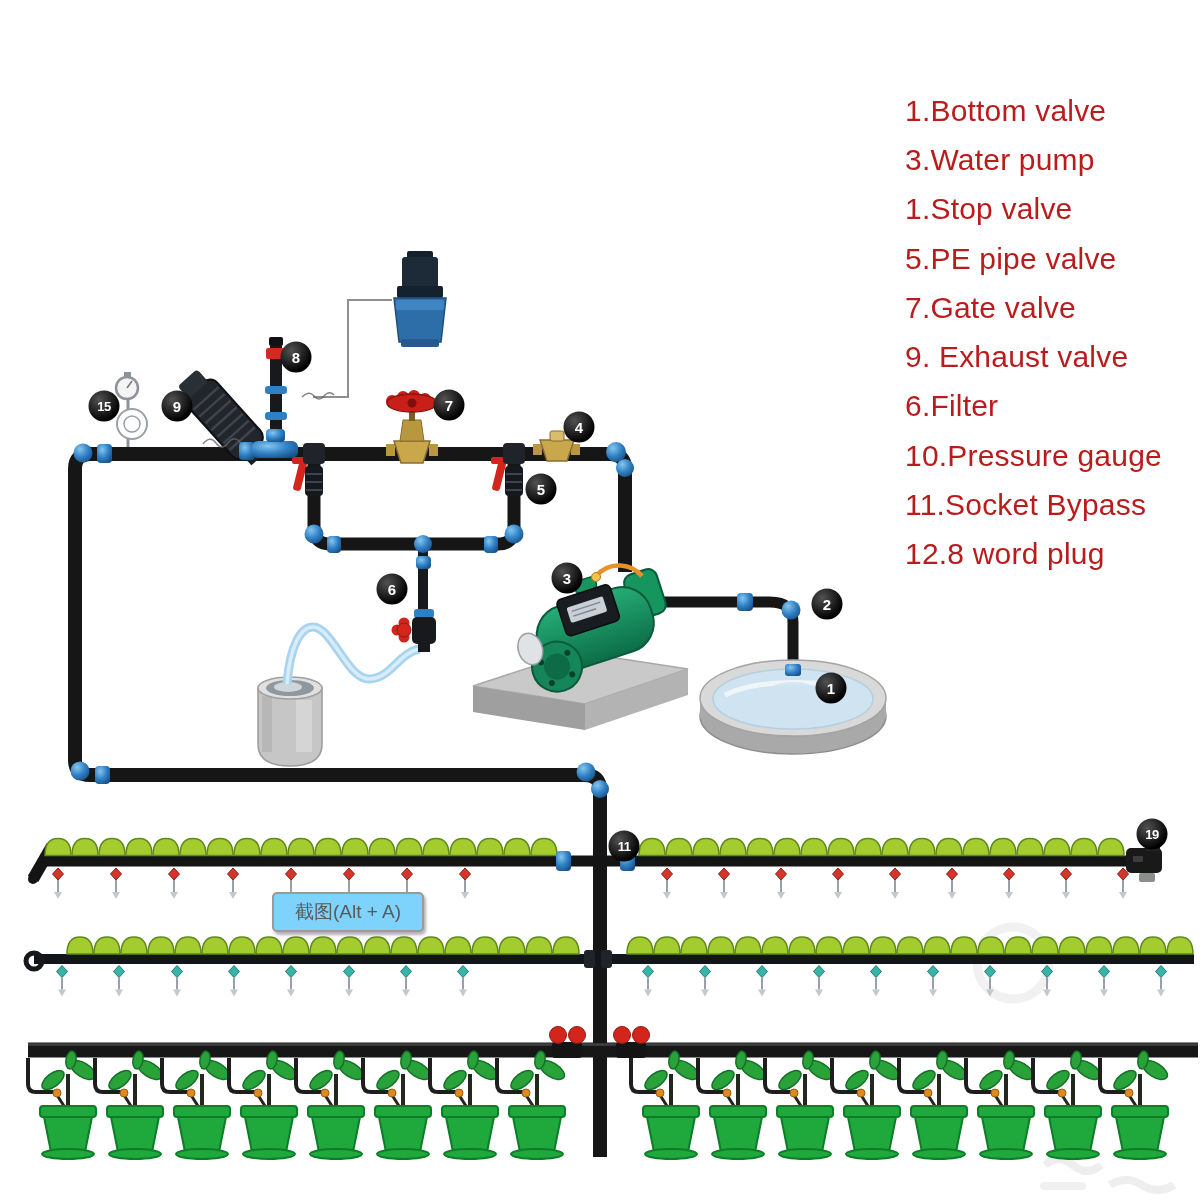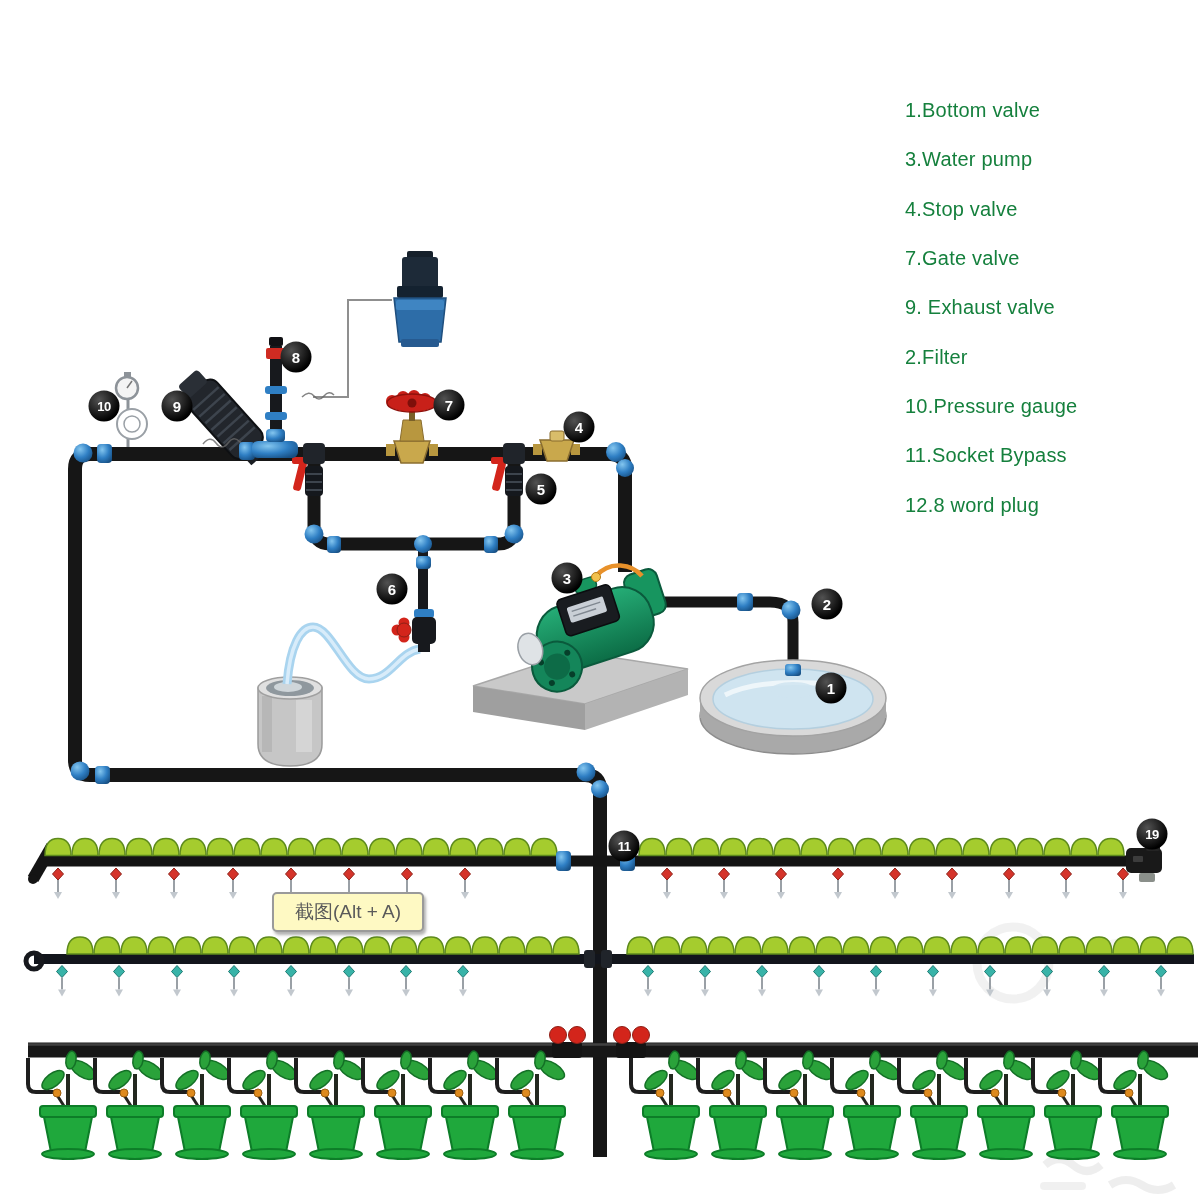--- a/index.html
+++ b/index.html
@@ -1,28 +1,28 @@
 <!DOCTYPE html>
 <html><head>
 <meta charset="utf-8">
 <style>
   html,body{margin:0;padding:0;background:#fff;}
   .stage{position:relative;width:1200px;height:1200px;background:#fff;overflow:hidden;
          font-family:"Liberation Sans",sans-serif;}
   .stage svg{position:absolute;left:0;top:0;}
   .legend{position:absolute;left:905px;top:86px;}
-  .legend-line{height:49.3px;display:flex;align-items:center;font-size:20px;color:#15803d;
+  .legend-line{height:49.3px;display:flex;align-items:center;font-size:30px;color:#b91c1c;
                white-space:nowrap;letter-spacing:0.2px;}
   .badge{position:absolute;width:31px;height:31px;border-radius:50%;
          transform:translate(-50%,-50%);
          background:radial-gradient(circle at 35% 30%,#525252,#000 72%);
          color:#fff;font-weight:700;font-size:15px;display:flex;align-items:center;
          justify-content:center;z-index:5;}
   .badge.two{font-size:13px;letter-spacing:-0.5px;}
-  .tooltip{position:absolute;left:272px;top:892px;width:148px;height:36px;background:#fef9c3;
+  .tooltip{position:absolute;left:272px;top:892px;width:148px;height:36px;background:#7dd3fc;
            border:2px solid #9a9a9a;border-radius:5px;box-shadow:2px 3px 3px rgba(0,0,0,.3);
            display:flex;align-items:center;justify-content:center;font-size:19px;color:#5a5a5a;
            z-index:6;}
 </style>
 </head>
 <body>
 
 <div class="stage">
 
 <svg id="svg-root" width="1200" height="1200" viewBox="0 0 1200 1200">
@@ -427,37 +427,38 @@
     <circle cx="558" cy="1035" r="8.5" fill="#d3251b" stroke="#8e1f16" stroke-width="1"></circle>
     <circle cx="577" cy="1035" r="8.5" fill="#d3251b" stroke="#8e1f16" stroke-width="1"></circle>
     <circle cx="622" cy="1035" r="8.5" fill="#d3251b" stroke="#8e1f16" stroke-width="1"></circle>
     <circle cx="641" cy="1035" r="8.5" fill="#d3251b" stroke="#8e1f16" stroke-width="1"></circle>
   </g>
 </svg>
 
 <div class="legend">
   <div class="legend-line">1.Bottom valve</div>
   <div class="legend-line">3.Water pump</div>
-  <div class="legend-line">4.Stop valve</div>
+  <div class="legend-line">1.Stop valve</div>
+  <div class="legend-line">5.PE pipe valve</div>
   <div class="legend-line">7.Gate valve</div>
   <div class="legend-line">9. Exhaust valve</div>
-  <div class="legend-line">2.Filter</div>
+  <div class="legend-line">6.Filter</div>
   <div class="legend-line">10.Pressure gauge</div>
   <div class="legend-line">11.Socket Bypass</div>
   <div class="legend-line">12.8 word plug</div>
 </div>
 
 <div class="badge" style="left:831px;top:688px">1</div>
 <div class="badge" style="left:827px;top:604px">2</div>
 <div class="badge" style="left:567px;top:578px">3</div>
 <div class="badge" style="left:579px;top:427px">4</div>
 <div class="badge" style="left:541px;top:489px">5</div>
 <div class="badge" style="left:392px;top:589px">6</div>
 <div class="badge" style="left:449px;top:405px">7</div>
 <div class="badge" style="left:296px;top:357px">8</div>
 <div class="badge" style="left:177px;top:406px">9</div>
-<div class="badge two" style="left:104px;top:406px">10</div>
+<div class="badge two" style="left:104px;top:406px">15</div>
 <div class="badge two" style="left:624px;top:846px">11</div>
 <div class="badge two" style="left:1152px;top:834px">19</div>
 
 <div class="tooltip">截图(Alt + A)</div>
 
 </div>
 
 </body></html>

